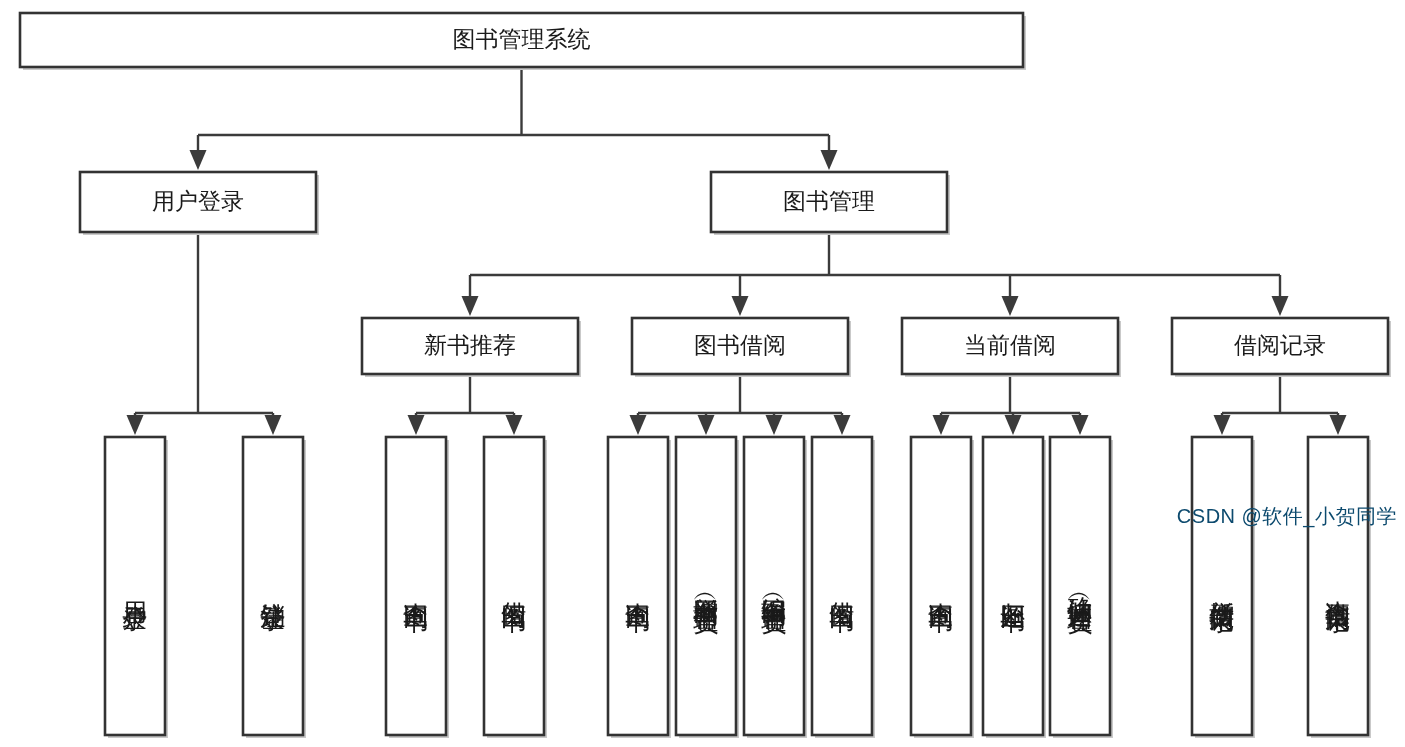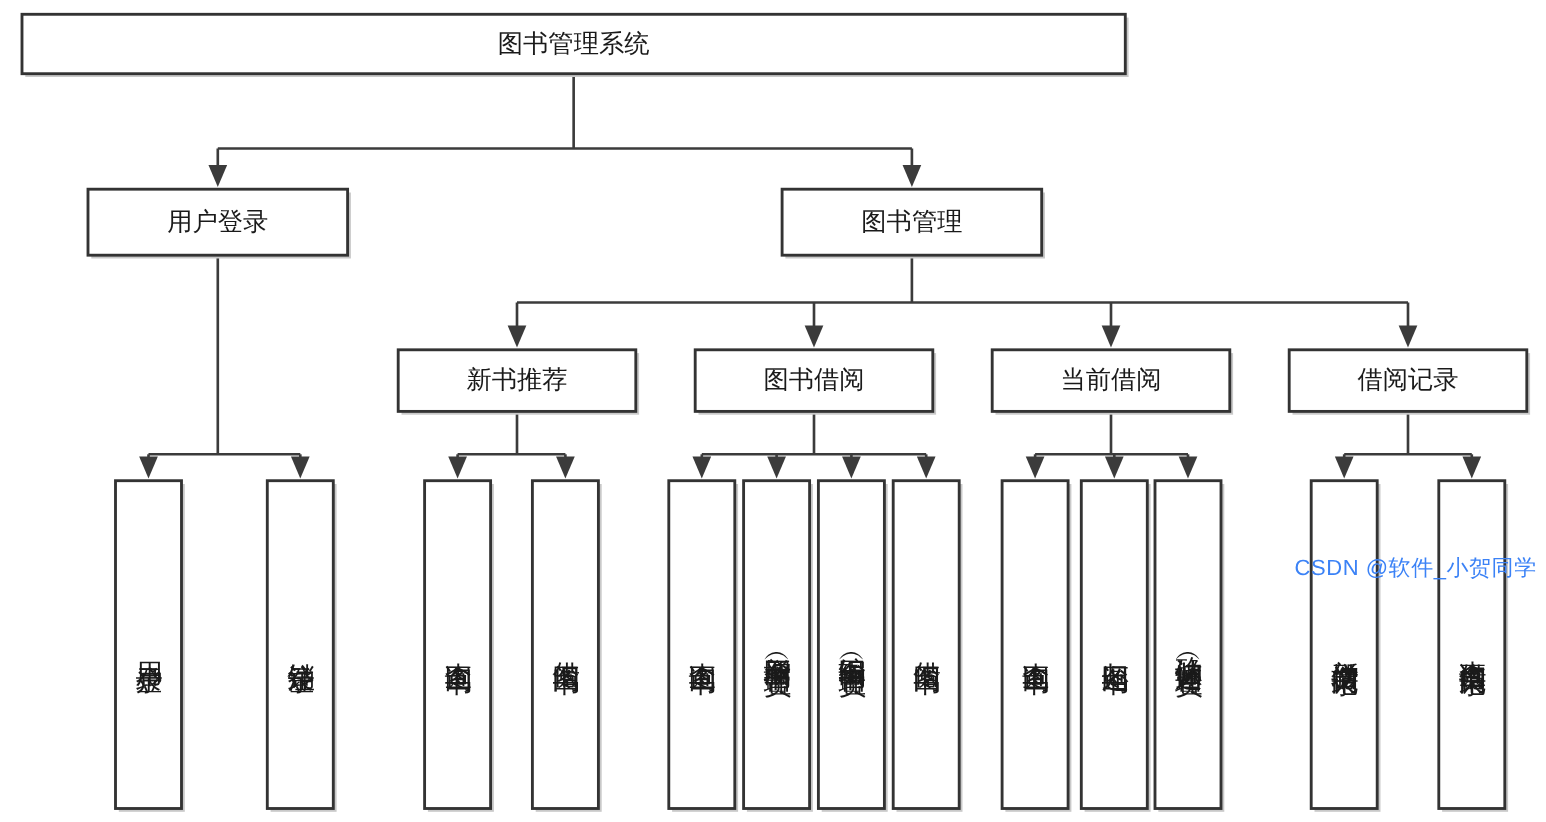--- a/index.html
+++ b/index.html
@@ -67,21 +67,21 @@
     letter-spacing: 2px;
     color: #1a1a1a;
     white-space: nowrap;
   }
   .watermark {
     position: absolute;
     right: 8px;
     bottom: 4px;
     font-family: "Liberation Sans", "DejaVu Sans", sans-serif;
     font-size: 20px;
-    color: #3b82f6;
+    color: #0c4a6e;
     letter-spacing: 0.5px;
     white-space: nowrap;
   }
 </style>
 </head>
 <body>
 
 <div id="diagram-root">
   <svg class="flow" id="flow-svg" viewBox="0 0 1405 747">
       <path d="M521.5 67 V135" class="edge"></path>

